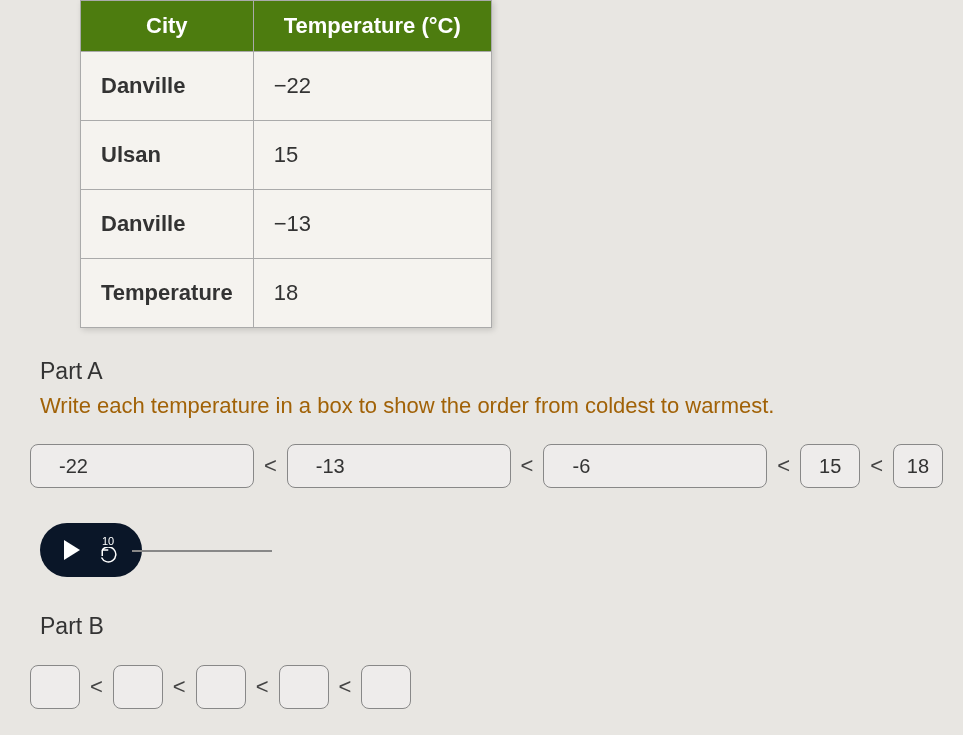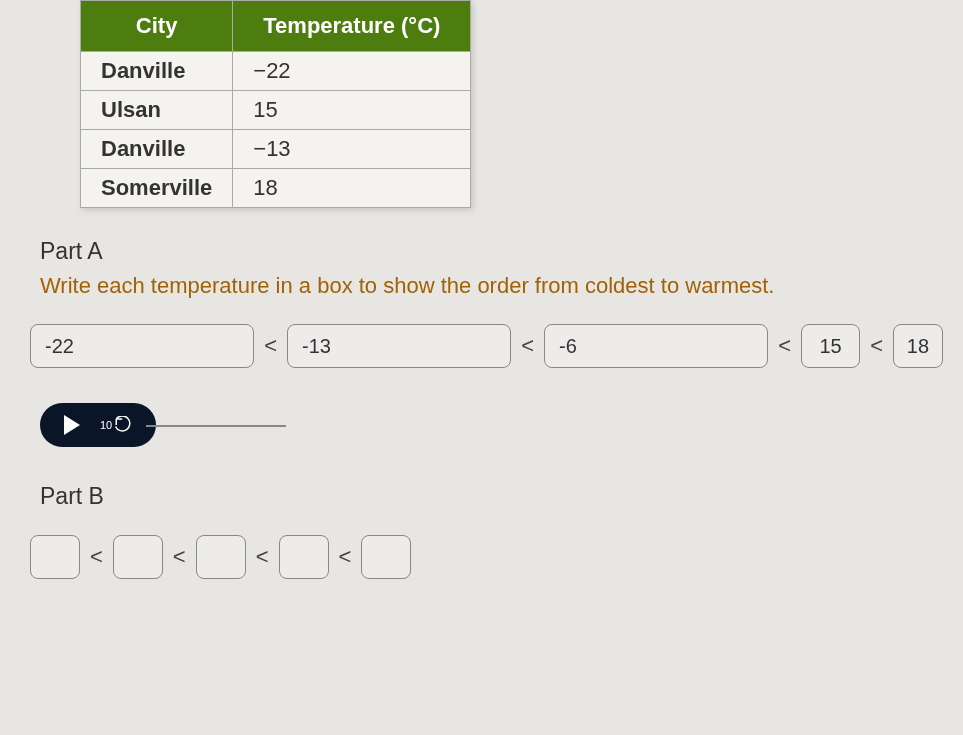--- a/index.html
+++ b/index.html
@@ -33,21 +33,21 @@
       padding: 12px 30px;
       border: 1px solid #aaa;
       text-align: center;
     }
     .data-table th:first-child {
       text-align: center;
     }
     .data-table td {
       background: #f5f3ef;
       border: 1px solid #aaa;
-      padding: 6px 20px;
+      padding: 21px 20px;
       font-size: 22px;
       color: #333;
     }
     .data-table td:first-child {
       font-weight: 600;
       text-align: left;
       min-width: 140px;
     }
     .data-table td:nth-child(2) {
       min-width: 180px;
@@ -68,21 +68,21 @@
     .answer-row {
       display: flex;
       align-items: center;
       margin-top: 25px;
       margin-left: 10px;
       gap: 8px;
     }
     .answer-box {
       border: 1.5px solid #888;
       border-radius: 8px;
-      padding: 10px 14px;
+      padding: 10px 28px;
       background: #eeeceb;
       font-size: 20px;
       color: #333;
       min-width: 50px;
       height: 44px;
       display: flex;
       align-items: center;
     }
     .answer-box.wide {
       width: 230px;
@@ -120,20 +120,21 @@
       height: 0;
       border-left: 16px solid #fff;
       border-top: 10px solid transparent;
       border-bottom: 10px solid transparent;
     }
     .skip-icon {
       color: #fff;
       font-size: 14px;
       display: flex;
       align-items: center;
+      flex-direction: column;
     }
     .skip-num {
       font-size: 11px;
       margin-right: 2px;
     }
     .progress-line {
       position: absolute;
       left: 100%;
       top: 50%;
       width: 140px;
@@ -174,21 +175,21 @@
       </tr>
       <tr>
         <td>Ulsan</td>
         <td>15</td>
       </tr>
       <tr>
         <td>Danville</td>
         <td>−13</td>
       </tr>
       <tr>
-        <td>Somerville</td>
+        <td>Temperature</td>
         <td>18</td>
       </tr>
     </tbody>
   </table>
 
   <div class="part-label">Part A</div>
   <div class="part-text">Write each temperature in a box to show the order from coldest to warmest.</div>
 
   <div class="answer-row">
     <div class="answer-box wide">-22</div>

